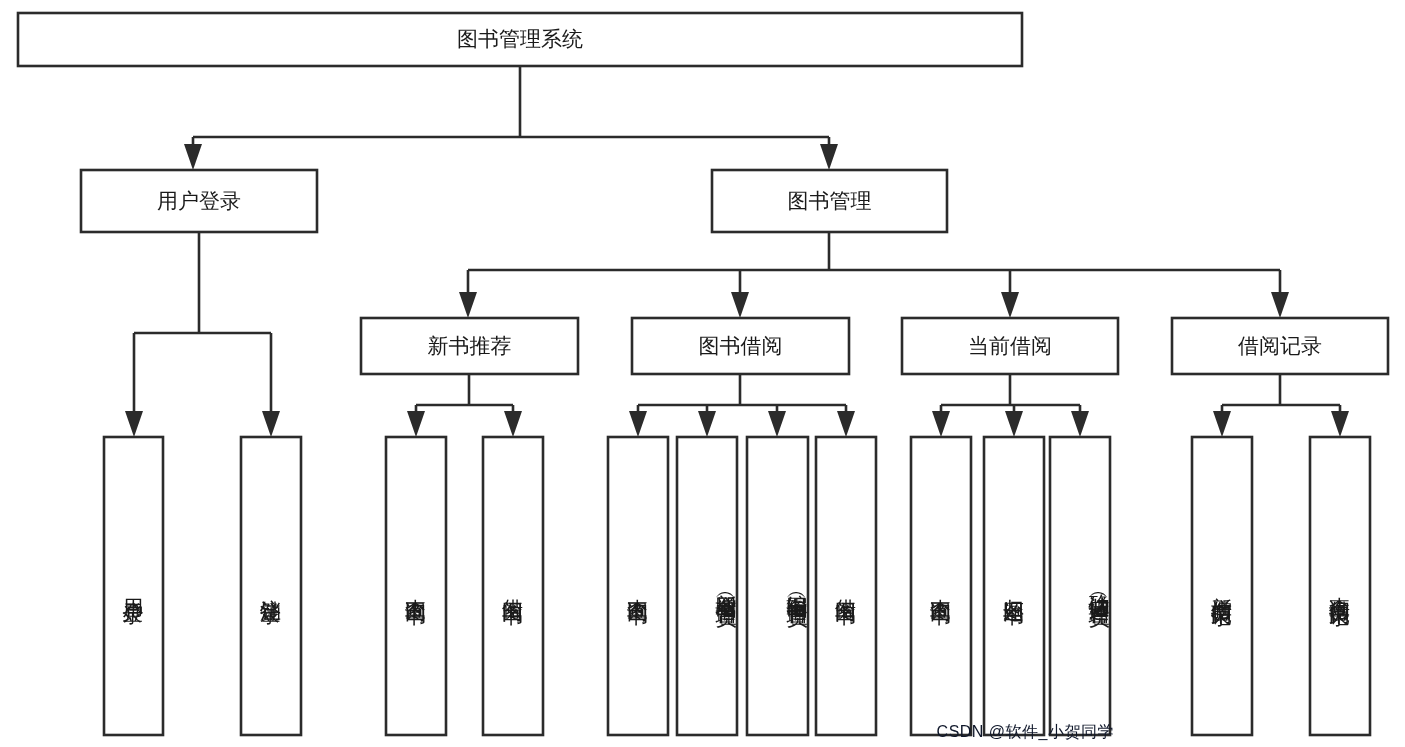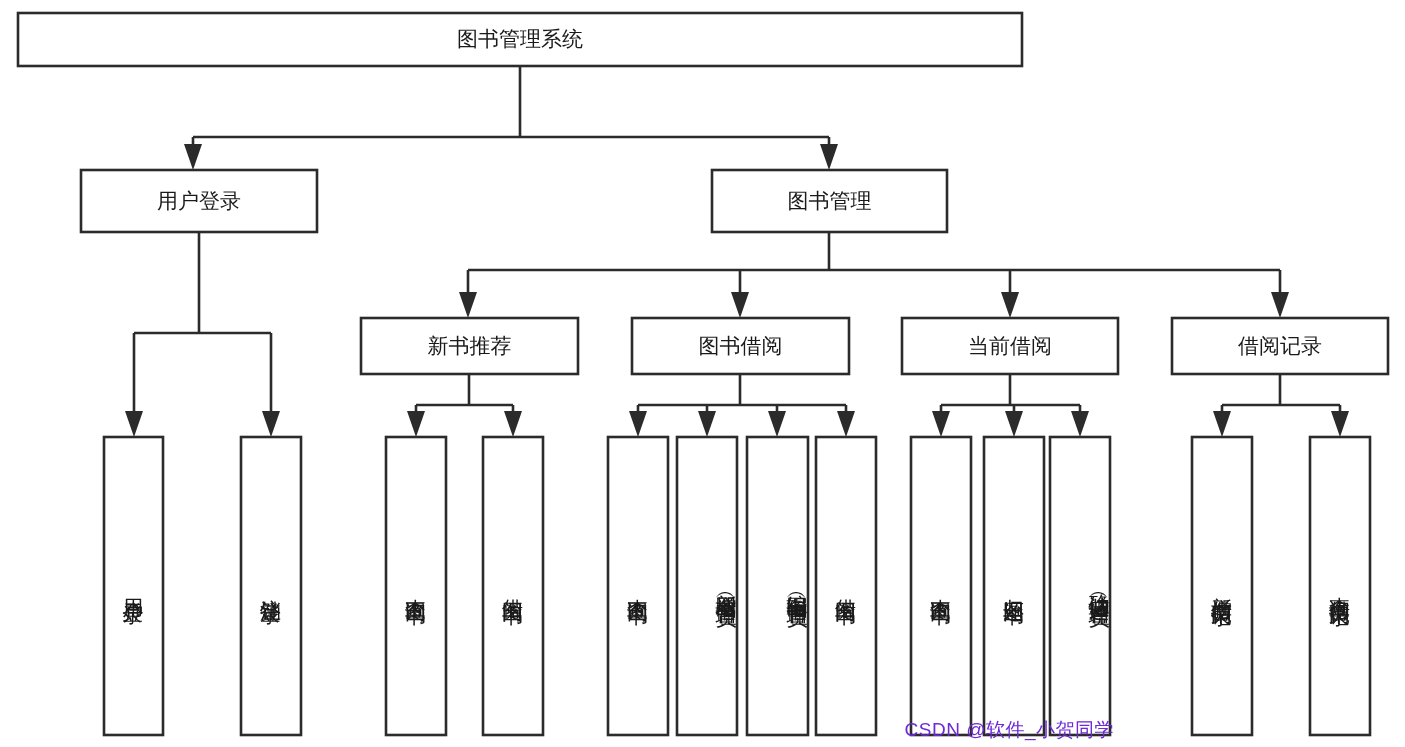--- a/index.html
+++ b/index.html
@@ -66,22 +66,22 @@
     text-align: center;
   }
   .node-label-v.centered {
     align-items: center;
   }
   .watermark {
     position: absolute;
     right: 8px;
     bottom: 4px;
     font-family: "Liberation Sans", "DejaVu Sans", sans-serif;
-    font-size: 19px;
-    color: #6d28d9;
+    font-size: 16px;
+    color: #0f172a;
     letter-spacing: 0.5px;
     user-select: none;
   }
 </style>
 </head>
 <body>
 
 <div id="diagram-root">
 
   <svg class="tree-canvas" viewBox="0 0 1405 747" xmlns="http://www.w3.org/2000/svg">

